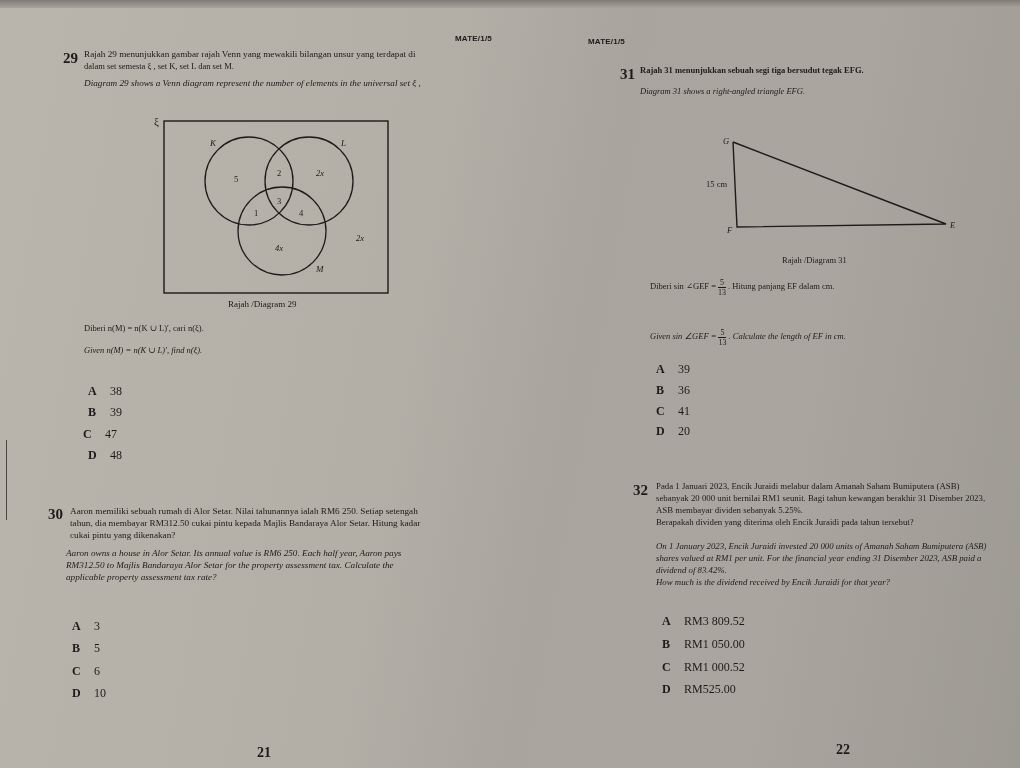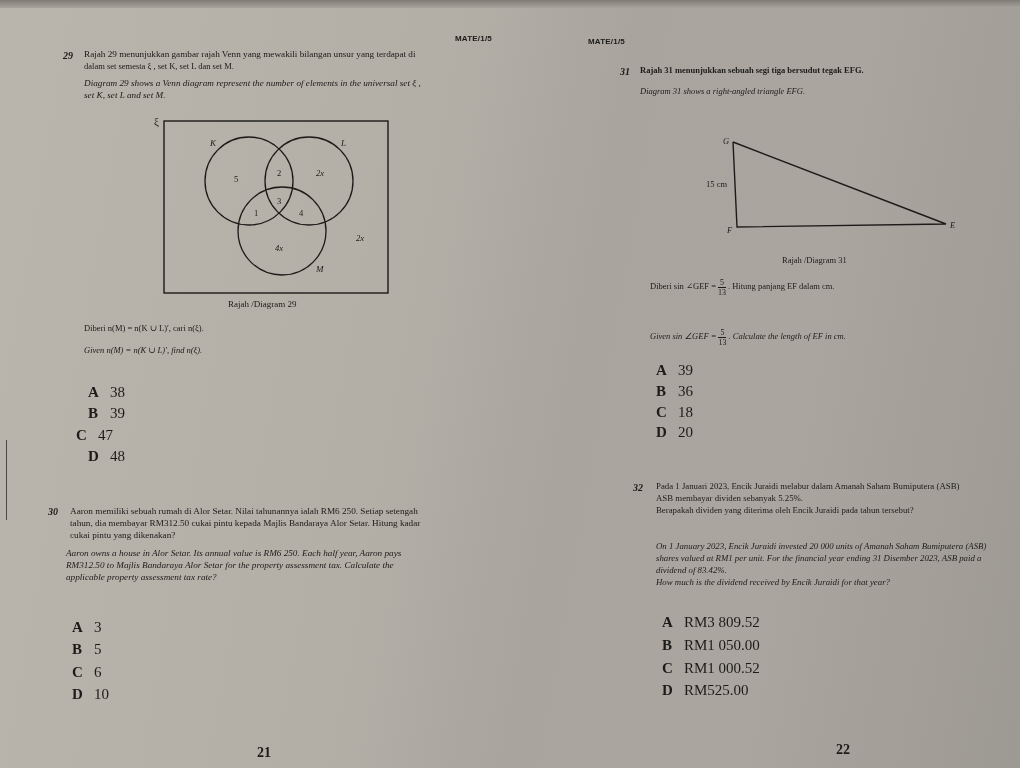--- a/index.html
+++ b/index.html
@@ -6,24 +6,24 @@
   body {
     width:1020px; height:768px; overflow:hidden; position:relative;
     background: linear-gradient(100deg, #b9b4ac 0%, #b3aea6 40%, #a9a59e 55%, #aaa69f 75%, #9d9993 100%);
     font-family: "Liberation Serif", "DejaVu Serif", serif;
     color:#1d1b19;
   }
   .topshadow { position:absolute; left:0; top:0; width:1020px; height:8px;
     background:linear-gradient(#7f7b75,#a8a49d); }
   .abs { position:absolute; }
   .hdr { font-family:"Liberation Sans","DejaVu Sans",sans-serif; font-weight:bold; font-size:8px; letter-spacing:0.2px; }
-  .qnum { font-weight:bold; font-size:10px;font-style:italic; }
+  .qnum { font-weight:bold; font-size:15px; }
   .txt { font-size:9.2px; line-height:12px; }
   .it { font-style:italic; }
-  .opt { font-size:15px; }
+  .opt { font-size:12px; }
   .opt .l { font-weight:bold; display:inline-block; width:22px; }
   .caption { font-size:9px; }
   .pg { font-weight:bold; font-size:14px; }
   .frac { display:inline-block; vertical-align:middle; text-align:center; font-size:8px; line-height:9px; margin:0 2px; }
   .frac span { display:block; }
   .frac .num { border-bottom:1px solid #1d1b19; padding:0 1px; }
   svg text { font-family:"Liberation Serif","DejaVu Serif",serif; fill:#1d1b19; }
   .margin-line { position:absolute; left:6px; top:440px; width:1px; height:80px; background:#4a4743; }
 </style>
 </head>
@@ -36,21 +36,20 @@
   <div class="abs hdr" style="left:455px;top:34px;">MATE/1/5</div>
 
   <div>
     <div class="abs qnum" style="left:63px;top:50px;">29</div>
     <div class="abs txt" style="left:84px;top:48px;width:400px;white-space:nowrap;">
       <div>Rajah 29 menunjukkan gambar rajah Venn yang mewakili bilangan unsur yang terdapat di</div>
       <div style="font-size:8.5px;">dalam set semesta  ξ , set K, set L dan set M.</div>
     </div>
     <div class="abs txt it" style="left:84px;top:77px;width:400px;white-space:nowrap;">
       <div>Diagram 29 shows a Venn diagram represent the number of elements in the universal set  ξ ,</div>
-      <div>set K, set L and set M.</div>
     </div>
 
     <svg class="abs" style="left:150px;top:112px;" width="250" height="200">
       <rect x="14" y="9" width="224" height="172" fill="none" stroke="#1d1b19" stroke-width="1.4"></rect>
       <text x="4" y="13" font-size="11">ξ</text>
       <circle cx="99" cy="69" r="44" fill="none" stroke="#1d1b19" stroke-width="1.3"></circle>
       <circle cx="159" cy="69" r="44" fill="none" stroke="#1d1b19" stroke-width="1.3"></circle>
       <circle cx="132" cy="119" r="44" fill="none" stroke="#1d1b19" stroke-width="1.3"></circle>
       <text x="60" y="34" font-size="9" font-style="italic">K</text>
       <text x="191" y="34" font-size="9" font-style="italic">L</text>
@@ -67,21 +66,21 @@
     <div class="abs caption" style="left:228px;top:299px;">
       <span>Rajah /Diagram 29</span>
     </div>
 
     <div class="abs txt" style="left:84px;top:322px;font-size:8.5px;">Diberi n(M) = n(K ∪ L)′, cari n(ξ).</div>
     <div class="abs txt it" style="left:84px;top:344px;font-size:8.5px;">Given n(M) = n(K ∪ L)′, find n(ξ).</div>
 
     <div>
       <div class="abs opt" style="left:88px;top:384px;"><span class="l">A</span><span>38</span></div>
       <div class="abs opt" style="left:88px;top:405px;"><span class="l">B</span><span>39</span></div>
-      <div class="abs opt" style="left:76px;top:427px;"><span class="l">C</span><span>47</span></div>
+      <div class="abs opt" style="left:83px;top:427px;"><span class="l">C</span><span>47</span></div>
       <div class="abs opt" style="left:88px;top:448px;"><span class="l">D</span><span>48</span></div>
     </div>
   </div>
 
   <div>
     <div class="abs qnum" style="left:48px;top:506px;">30</div>
     <div class="abs txt" style="left:70px;top:505px;width:420px;white-space:nowrap;">
       <div>Aaron memiliki sebuah rumah di Alor Setar. Nilai tahunannya ialah RM6 250. Setiap setengah</div>
       <div>tahun, dia membayar RM312.50 cukai pintu kepada Majlis Bandaraya Alor Setar. Hitung kadar</div>
       <div>cukai pintu yang dikenakan?</div>
@@ -122,29 +121,30 @@
     <div class="abs txt" style="left:650px;top:278px;font-size:8.5px;white-space:nowrap;">
       <span>Diberi sin  ∠GEF =</span><span class="frac"><span class="num">5</span><span>13</span></span><span>. Hitung panjang EF dalam cm.</span>
     </div>
     <div class="abs txt it" style="left:650px;top:328px;font-size:8.5px;white-space:nowrap;font-family:Liberation Serif, serif;">
       <span>Given sin  ∠GEF =</span><span class="frac" style="font-style:normal;"><span class="num">5</span><span>13</span></span><span>. Calculate the length of EF in cm.</span>
     </div>
 
     <div>
       <div class="abs opt" style="left:656px;top:362px;"><span class="l">A</span><span>39</span></div>
       <div class="abs opt" style="left:656px;top:383px;"><span class="l">B</span><span>36</span></div>
-      <div class="abs opt" style="left:656px;top:404px;"><span class="l">C</span><span>18</span></div>
+      <div class="abs opt" style="left:656px;top:404px;"><span class="l">C</span><span>41</span></div>
       <div class="abs opt" style="left:656px;top:424px;"><span class="l">D</span><span>20</span></div>
     </div>
   </div>
 
   <div>
     <div class="abs qnum" style="left:633px;top:482px;">32</div>
     <div class="abs txt" style="left:656px;top:480px;width:360px;white-space:nowrap;font-size:8.8px;">
       <div>Pada 1 Januari 2023, Encik Juraidi melabur dalam Amanah Saham Bumiputera (ASB)</div>
+      <div>sebanyak 20 000 unit bernilai RM1 seunit. Bagi tahun kewangan berakhir 31 Disember 2023,</div>
       <div>ASB membayar dividen sebanyak 5.25%.</div>
       <div>Berapakah dividen yang diterima oleh Encik Juraidi pada tahun tersebut?</div>
     </div>
     <div class="abs txt it" style="left:656px;top:540px;width:360px;white-space:nowrap;font-size:8.8px;">
       <div>On 1 January 2023, Encik Juraidi invested 20 000 units of Amanah Saham Bumiputera (ASB)</div>
       <div>shares valued at RM1 per unit. For the financial year ending 31 Disember 2023, ASB paid a</div>
       <div>dividend of 83.42%.</div>
       <div>How much is the dividend received by Encik Juraidi for that year?</div>
     </div>
     <div>

